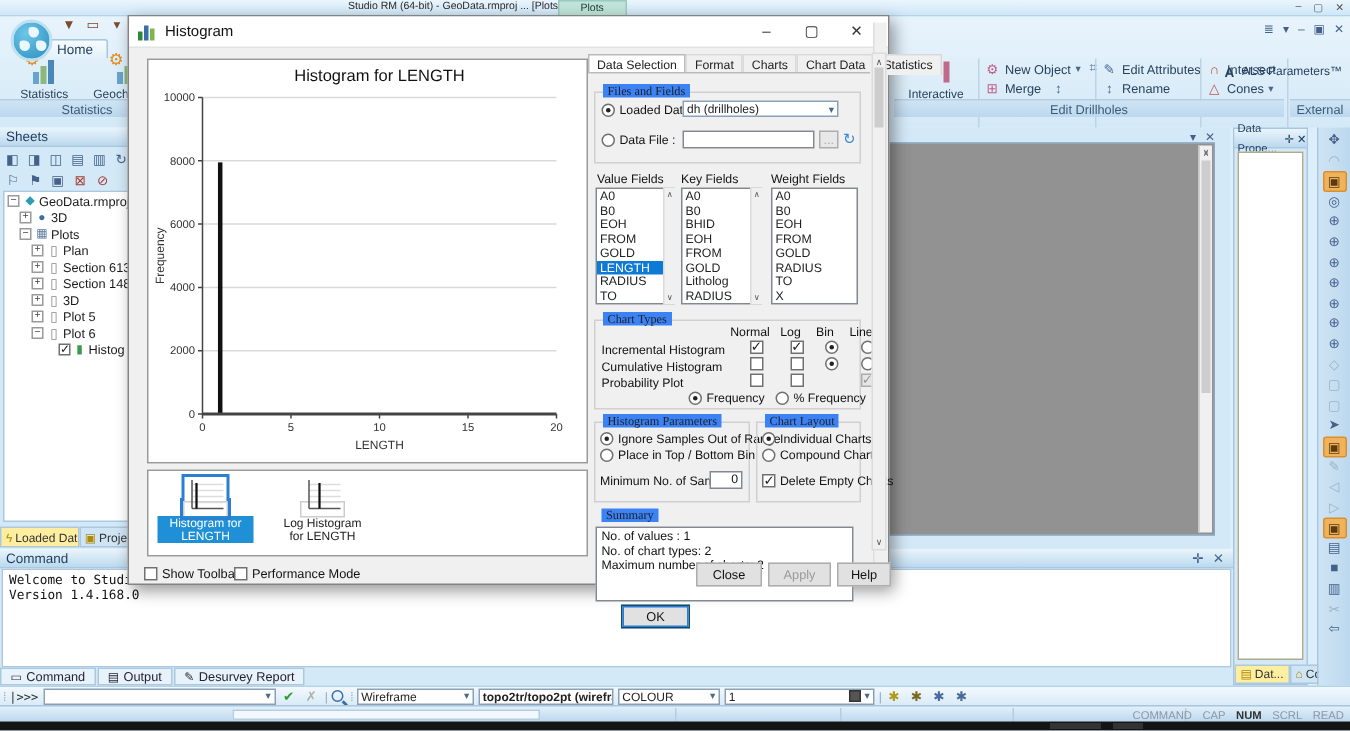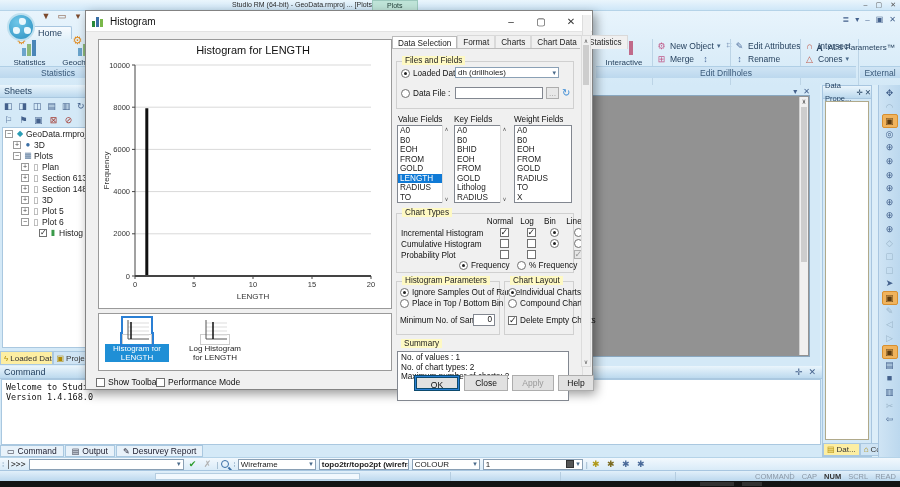--- a/index.html
+++ b/index.html
@@ -117,29 +117,29 @@
   .dchk{position:absolute;display:flex;align-items:center;gap:3px;font-size:8.5px;color:#111;}
   .cb{width:9px;height:9px;border:1px solid #707070;background:#fff;display:inline-block;position:relative;flex:none;}
   .cb.checked::after{content:"✓";position:absolute;left:0px;top:-2px;font-size:9px;color:#222;}
   .cb.disabled{background:#e6e6e6;border-color:#adadad;}
   .cb.disabled::after{color:#999;}
   .cb.tiny{width:8px;height:8px;margin-right:1px;}
   .cb.tiny::after{font-size:8px;}
   .rb{width:9px;height:9px;border:1px solid #707070;border-radius:50%;background:#fff;display:inline-block;position:relative;flex:none;}
   .rb.on::after{content:"";position:absolute;inset:2px;background:#222;border-radius:50%;}
   .dbtn{position:absolute;top:364px;height:16px;background:#e1e1e1;border:1px solid #adadad;font-size:8.5px;text-align:center;line-height:14px;color:#111;}
-  .dbtn.def{border:3px solid #0c4a6e;outline:1px solid #2a7fd4;outline-offset:-2px;}
+  .dbtn.def{border:1px solid #0c4a6e;outline:1px solid #2a7fd4;outline-offset:-2px;margin-top:28px;}
   .dbtn.disabled{color:#9a9a9a;}
   
-  #dtabs{position:absolute;left:306px;top:24px;display:flex;align-items:flex-start;}
+  #dtabs{position:absolute;left:306px;top:24px;display:flex;align-items:center;}
   .dtab{padding:2px 5px;font-size:8.2px;border:1px solid #d9d9d9;border-bottom:none;background:#f0f0f0;color:#222;white-space:nowrap;}
   .dtab.active{background:#fff;position:relative;top:1px;padding-bottom:3px;border-color:#bbb;}
   #dpanel{position:absolute;left:306px;top:37px;width:188px;height:318px;border-top:1px solid #bbb;background:#f0f0f0;}
   .grp{position:absolute;border:1px solid #d0d0d0;}
-  .glabel{position:absolute;top:-6px;left:5px;background:#fef9c3;padding:0 3px;font-size:8.2px;color:#222;}
+  .glabel{position:absolute;top:-6px;left:5px;background:#3b82f6;padding:0 3px;font-size:8.2px;color:#222;font-family:Liberation Serif, serif;}
   .frow{position:absolute;display:flex;align-items:center;gap:3px;font-size:8.2px;color:#111;white-space:nowrap;}
   .fld-label{font-size:8.2px;color:#111;position:absolute;}
   .list{position:absolute;background:#fff;border:1px solid #828790;overflow:hidden;font-size:8.2px;line-height:9.5px;padding-left:2px;}
   .list .sel{background:#0f7ad6;color:#fff;margin-left:-2px;padding-left:2px;}
   .lscroll{position:absolute;top:0;right:0;bottom:0;width:8px;background:#f0f0f0;border-left:1px solid #dadada;font-size:5.5px;color:#555;text-align:center;}
   .lscroll .a{position:absolute;left:0;right:0;}
   .ct-head{position:absolute;display:flex;font-size:8.2px;color:#111;}
   .ct-head span{text-align:center;}
   .ctrow{display:flex;align-items:center;height:10px;margin-bottom:1px;}
   .ctlabel{width:88px;font-size:8.2px;color:#111;}

